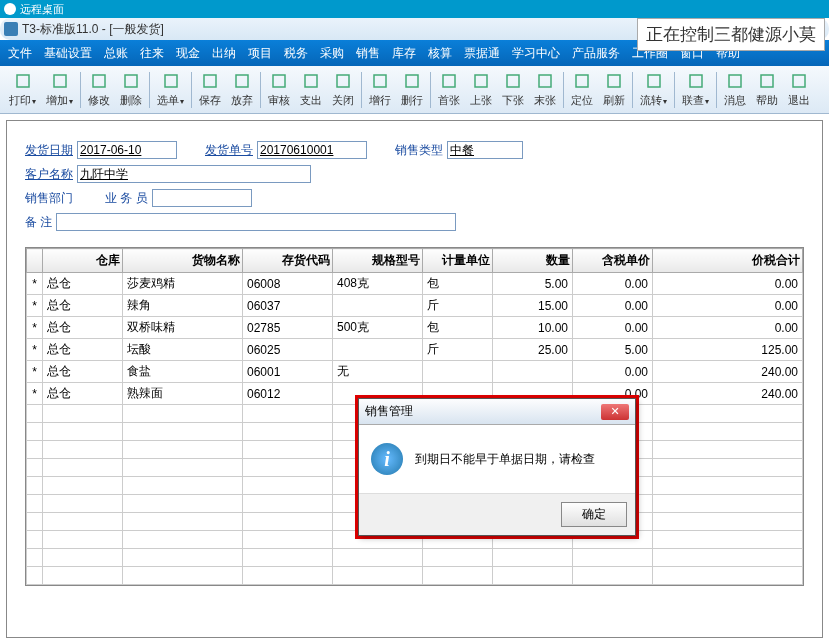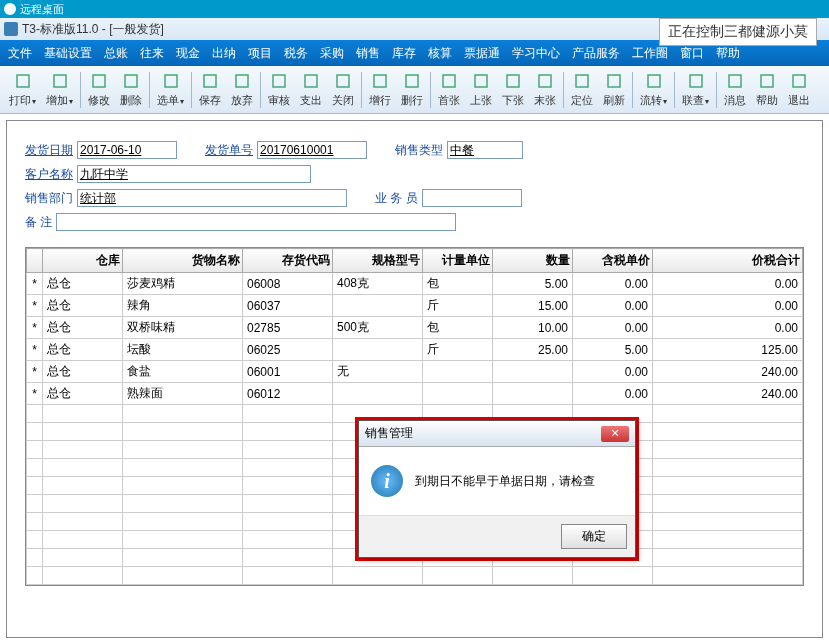--- a/index.html
+++ b/index.html
@@ -1,23 +1,23 @@
 <!DOCTYPE html>
 <html><head>
 <meta charset="utf-8">
 <style>
 * { margin: 0; padding: 0; box-sizing: border-box; }
 body { font-family: "Microsoft YaHei", SimSun, sans-serif; font-size: 12px; background: #fff; overflow: hidden; width: 829px; height: 644px; position: relative; }
 
 .remote-bar { background: #0099cc; color: #fff; height: 18px; line-height: 18px; padding-left: 4px; font-size: 11px; display: flex; align-items: center; }
 .remote-bar .penguin { width: 12px; height: 12px; background: #fff; border-radius: 50%; margin-right: 4px; display: inline-block; }
 
-.title-bar { background: linear-gradient(#eaf3fb, #d8e8f5); height: 22px; display: flex; align-items: center; padding: 0 4px; color: #333; position: relative; }
+.title-bar { background: linear-gradient(#eaf3fb, #d8e8f5); height: 22px; display: flex; align-items: center; padding: 0 4px; color: #333; position: relative; border-radius: 10px; }
 .title-bar .app-icon { width: 14px; height: 14px; background: #3a7fb5; border-radius: 2px; margin-right: 4px; display: inline-block; }
-.control-notice { position: absolute; right: 12px; top: 0; background: #fff; border: 1px solid #aaa; padding: 4px 8px; font-size: 14px; }
+.control-notice { position: absolute; right: 4px; top: 0; background: #fff; border: 1px solid #aaa; padding: 4px 8px; font-size: 17px; }
 
 .menu-bar { background: linear-gradient(#0a7fd9, #0566b8); height: 26px; display: flex; align-items: center; padding: 0 8px; color: #fff; }
 .menu-bar span { margin-right: 12px; cursor: default; }
 
 .toolbar { background: linear-gradient(#f5f9fd, #dce9f5); height: 48px; display: flex; align-items: center; padding: 0 4px; border-bottom: 1px solid #a0b8d0; overflow: hidden; }
 .tool-btn { display: flex; flex-direction: column; align-items: center; justify-content: center; padding: 2px 4px; margin: 0 1px; cursor: pointer; font-size: 11px; color: #333; min-width: 28px; }
 .tool-btn .ico { width: 20px; height: 20px; margin-bottom: 2px; display: flex; align-items: center; justify-content: center; font-size: 14px; }
 .tool-sep { width: 1px; height: 36px; background: #a0b8d0; margin: 0 2px; }
 .tool-btn .arrow { font-size: 8px; margin-left: 1px; }
 
@@ -30,21 +30,21 @@
 .form-input { border: 1px solid #7a9ac0; height: 18px; padding: 0 2px; font-size: 12px; background: #fff; text-decoration: underline; }
 .form-gap { width: 28px; }
 
 .grid { border: 1px solid #888; margin: 0 8px; }
 .grid table { width: 100%; border-collapse: collapse; table-layout: fixed; }
 .grid th { background: linear-gradient(#fefefe, #e8e8e8); border: 1px solid #aaa; padding: 3px 2px; font-weight: bold; font-size: 12px; text-align: right; }
 .grid td { border: 1px solid #ccc; padding: 2px 4px; height: 18px; font-size: 12px; white-space: nowrap; overflow: hidden; }
 .grid td.num { text-align: right; }
 .grid td.star { text-align: center; width: 14px; }
 
-.dialog-wrap { position: absolute; left: 355px; top: 417px; border: 3px solid #e00000; }
+.dialog-wrap { position: absolute; left: 355px; top: 395px; border: 3px solid #e00000; }
 .dialog { width: 278px; background: #f0f0f0; border: 1px solid #555; box-shadow: 2px 2px 6px rgba(0,0,0,0.3); }
 .dialog-title { background: linear-gradient(#fdfdfe, #d8e4f0); padding: 4px 6px; display: flex; justify-content: space-between; align-items: center; border-bottom: 1px solid #aaa; }
 .dialog-close { background: linear-gradient(#e77, #c33); color: #fff; width: 28px; height: 16px; text-align: center; line-height: 14px; border-radius: 2px; font-size: 11px; cursor: pointer; }
 .dialog-body { padding: 18px 12px; display: flex; align-items: center; background: #fff; }
 .dialog-icon { width: 32px; height: 32px; border-radius: 50%; background: radial-gradient(#6bf, #27a); color: #fff; display: flex; align-items: center; justify-content: center; font-size: 20px; font-weight: bold; font-style: italic; margin-right: 12px; font-family: Georgia, serif; }
 .dialog-footer { padding: 8px; text-align: right; background: #f0f0f0; border-top: 1px solid #ddd; }
 .dialog-btn { padding: 3px 20px; border: 1px solid #888; background: linear-gradient(#fefefe, #e0e0e0); cursor: pointer; font-size: 12px; }
 
 .ico svg { width: 18px; height: 18px; }
 </style>
@@ -291,21 +291,20 @@
       <div class="form-gap"></div>
       <span class="form-label">销售类型</span>
       <input class="form-input" style="width: 76px;" value="中餐">
     </div>
     <div class="form-row">
       <span class="form-label u">客户名称</span>
       <input class="form-input" style="width: 234px;" value="九阡中学">
     </div>
     <div class="form-row">
       <span class="form-label">销售部门</span>
-      <input class="form-input" style="width: 270px;" value="统计部">
       <div class="form-gap"></div>
       <span class="form-label">业 务 员</span>
       <input class="form-input" style="width: 100px;" value="">
     </div>
     <div class="form-row">
       <span class="form-label">备    注</span>
       <input class="form-input" style="width: 400px;" value="">
     </div>
   </div>
 

